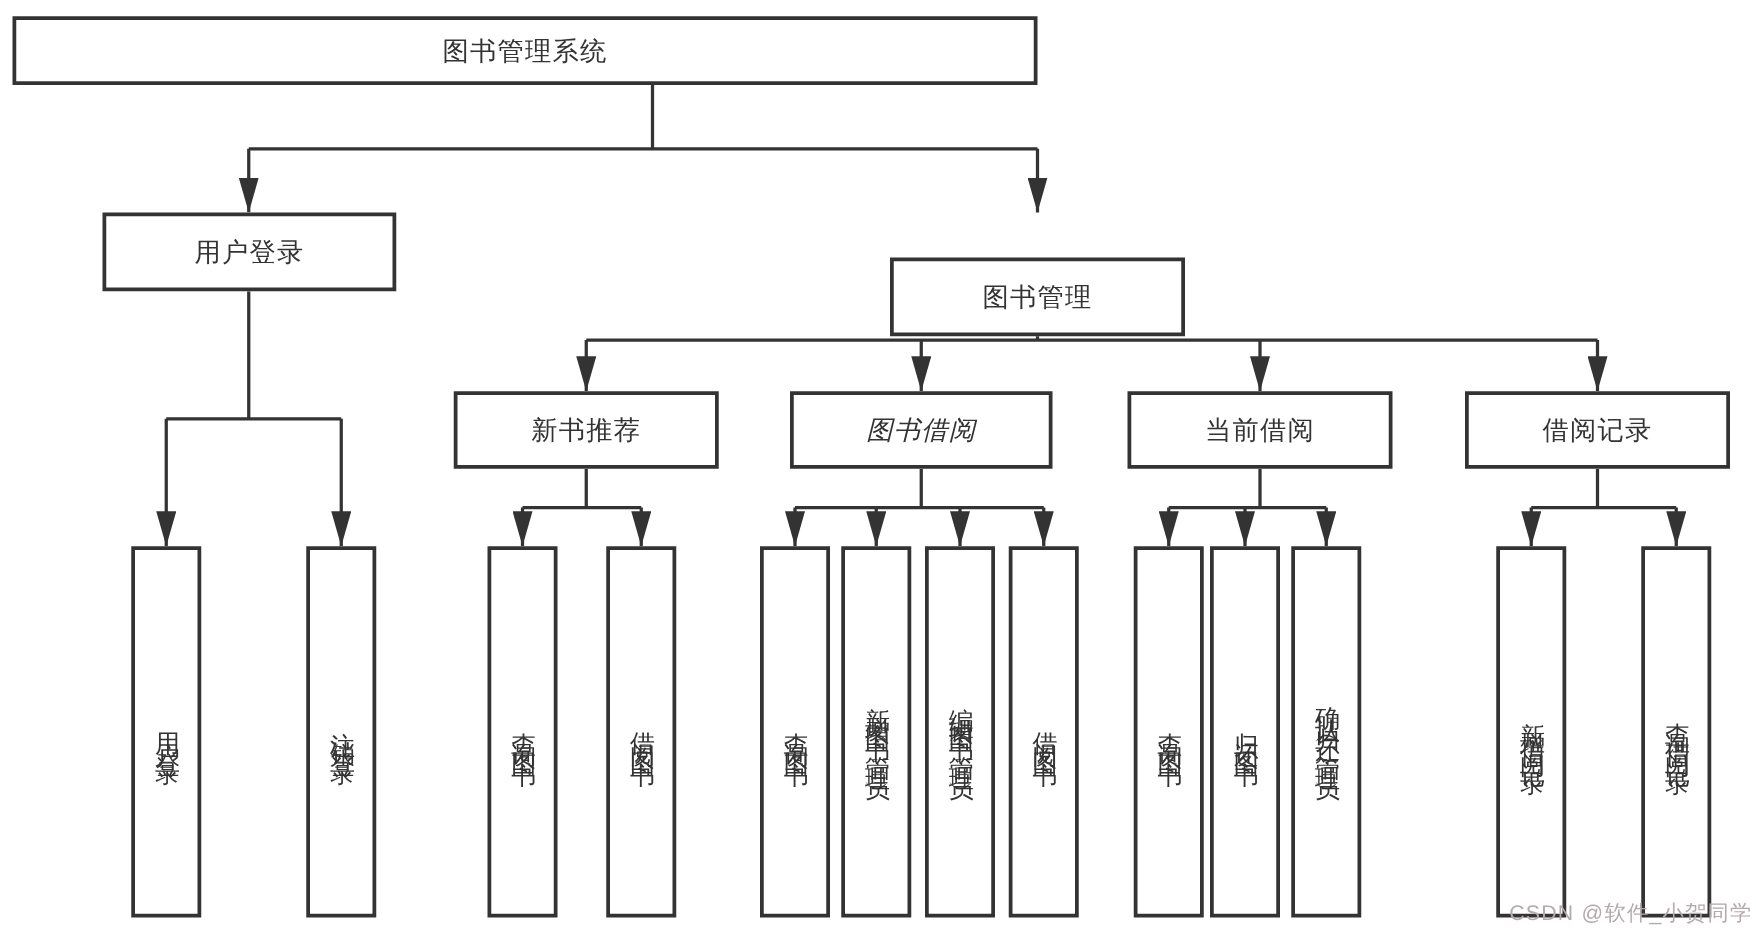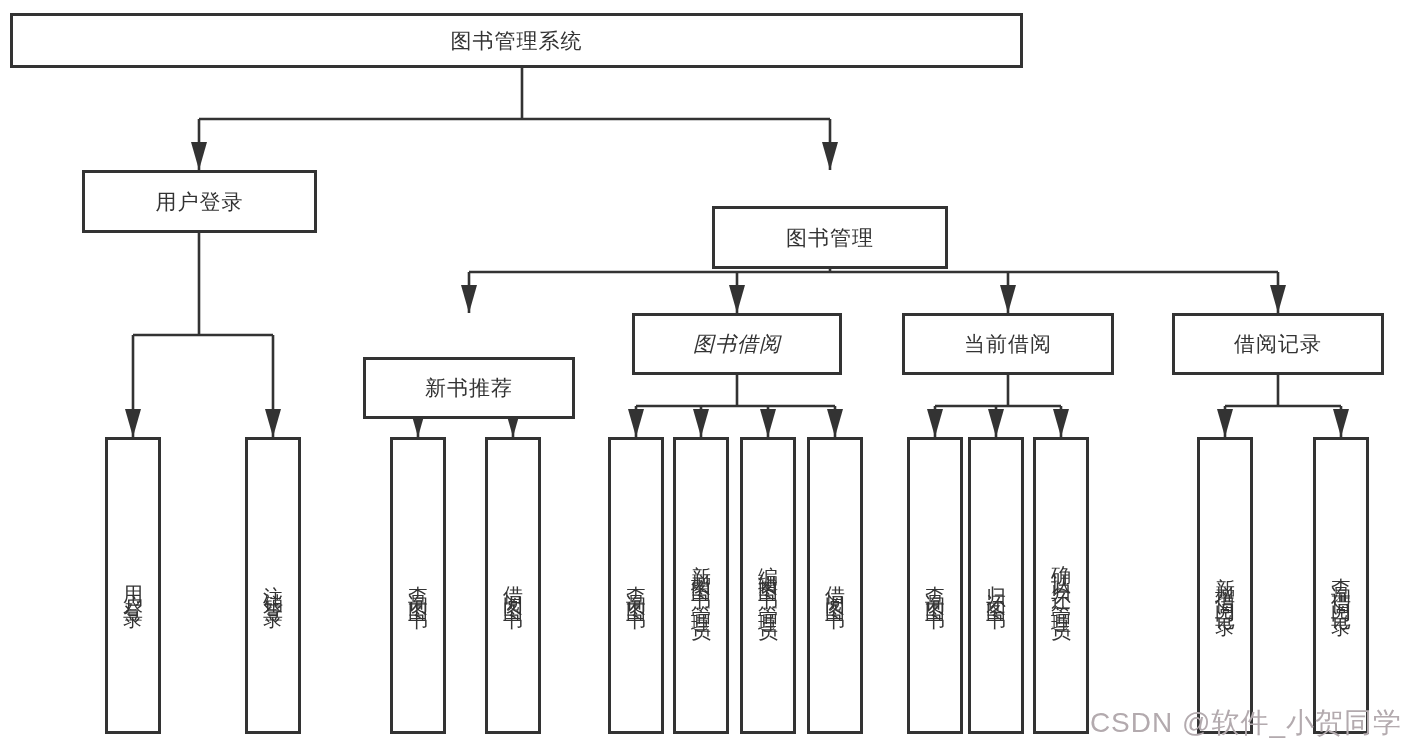--- a/index.html
+++ b/index.html
@@ -60,21 +60,21 @@
     font-size: 20px;
     line-height: 1.15;
     letter-spacing: 8px;
     color: var(--text, #333);
     white-space: nowrap;
   }
   .watermark {
     position: absolute;
     right: 3px;
     bottom: 5px;
-    font-size: 28px;
+    font-size: 17px;
     letter-spacing: 1px;
     color: var(--watermark, #b3aaae);
     z-index: 5;
     white-space: nowrap;
   }
 </style>
 </head>
 <body>
 
 <div class="canvas">
@@ -113,26 +113,26 @@
     <path class="cline" d="M1008,375 V406 M935,406 H1061"></path>
     <path class="cline" d="M935,406 V437" marker-end="url(#arrow)"></path>
     <path class="cline" d="M996,406 V437" marker-end="url(#arrow)"></path>
     <path class="cline" d="M1061,406 V437" marker-end="url(#arrow)"></path>
 
     <path class="cline" d="M1278,375 V406 M1225,406 H1341"></path>
     <path class="cline" d="M1225,406 V437" marker-end="url(#arrow)"></path>
     <path class="cline" d="M1341,406 V437" marker-end="url(#arrow)"></path>
   </svg>
 
-  <div class="hnode" style="left:10px; top:13px; width:1013px; height:55px;">图书管理系统</div>
+  <div class="hnode" style="left:10px; top:13px; width:820px; height:55px;">图书管理系统</div>
 
   <div class="hnode" style="left:82px; top:170px; width:235px; height:63px;">用户登录</div>
   <div class="hnode" style="left:712px; top:170px; width:236px; height:63px;margin-top:36px;">图书管理</div>
 
-  <div class="hnode" style="left:363px; top:313px; width:212px; height:62px;margin-top:44px;">新书推荐</div>
+  <div class="hnode" style="left:363px; top:313px; width:212px; height:62px;">新书推荐</div>
   <div class="hnode" style="left:632px; top:313px; width:210px; height:62px;font-style:italic;">图书借阅</div>
   <div class="hnode" style="left:902px; top:313px; width:212px; height:62px;">当前借阅</div>
   <div class="hnode" style="left:1172px; top:313px; width:212px; height:62px;">借阅记录</div>
 
   <div class="vnode" style="left:105px;">
     <span class="vtext">用户登录</span>
   </div>
   <div class="vnode" style="left:245px;">
     <span class="vtext">注销登录</span>
   </div>

